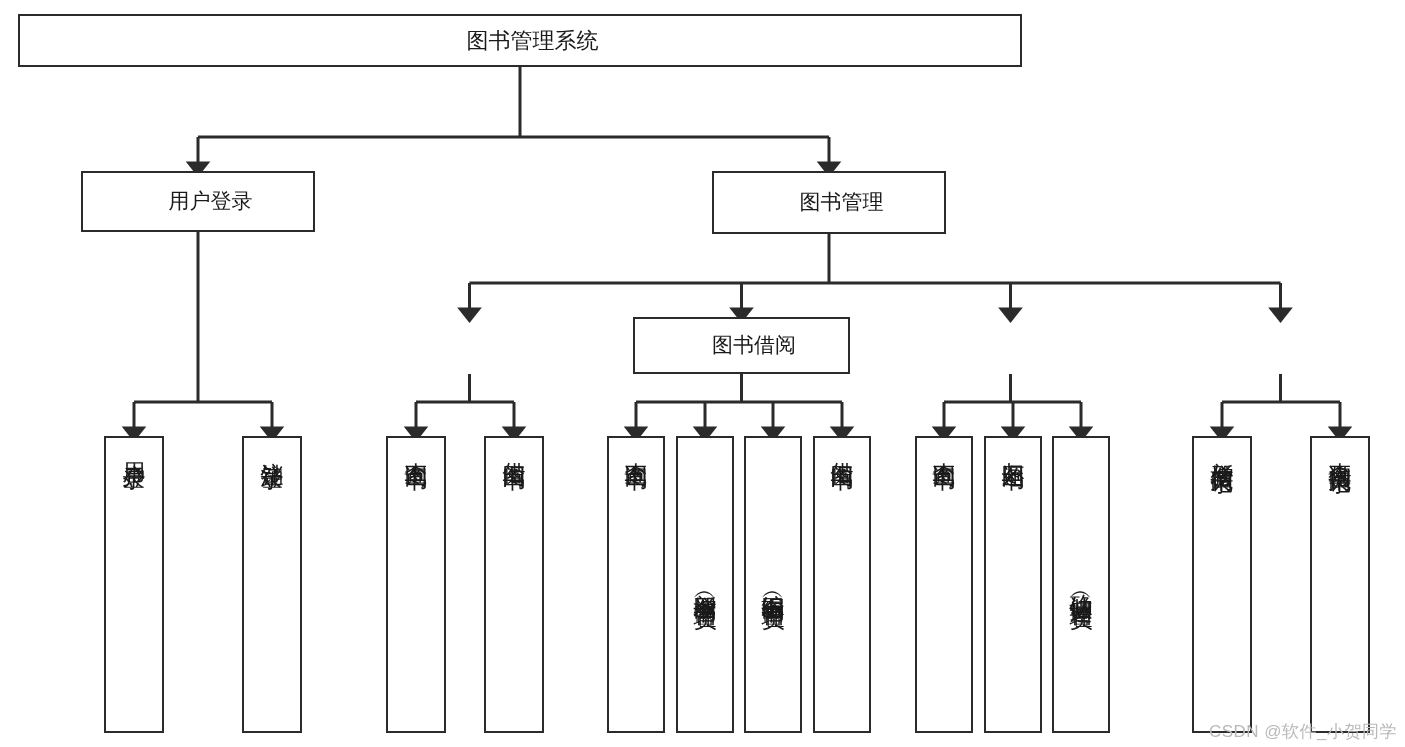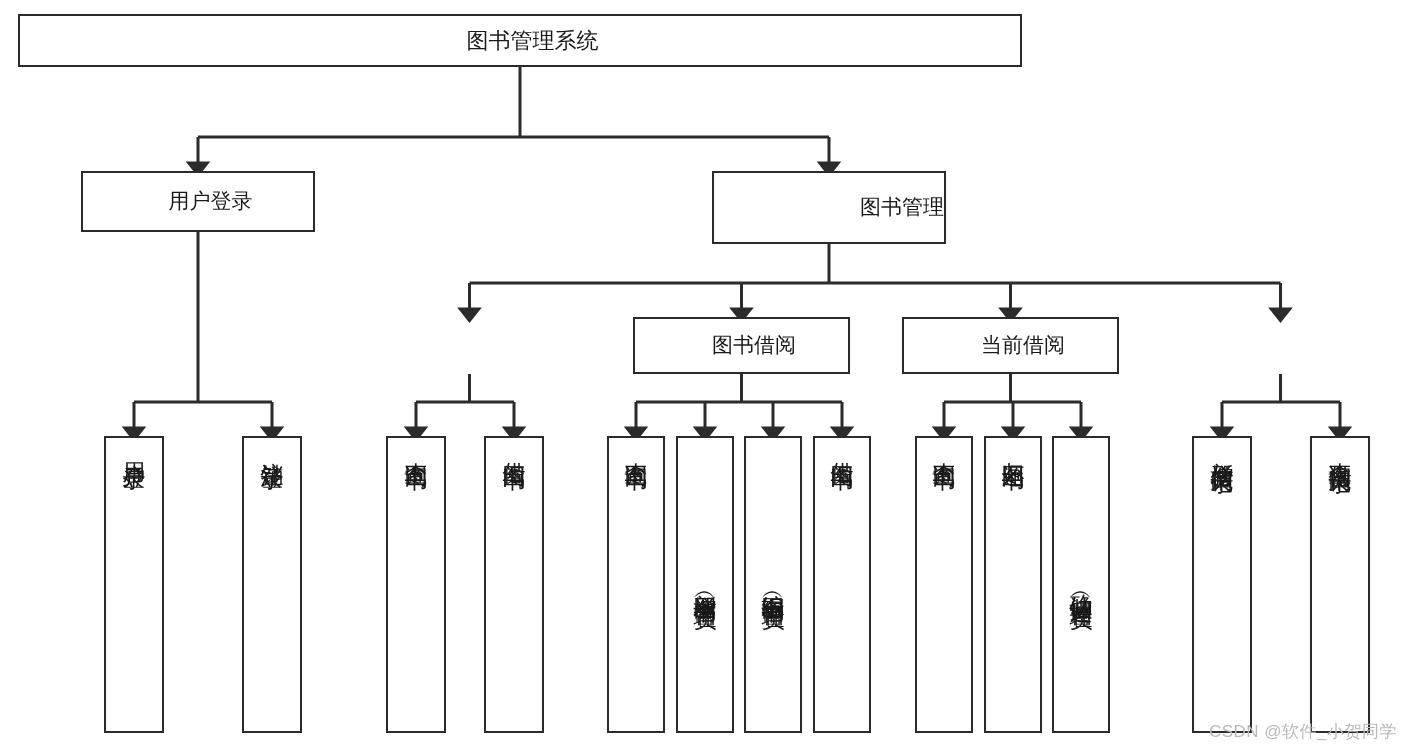--- a/index.html
+++ b/index.html
@@ -117,29 +117,26 @@
       </g>
   </svg>
 
   <div class="node root" style="left:18px; top:14px; width:1004px; height:53px;">
     <span>图书管理系统</span>
   </div>
 
   <div class="node h" style="left:81px; top:171px; width:234px; height:61px;">
     <span>用户登录</span>
   </div>
-  <div class="node h" style="left:712px; top:171px; width:234px; height:73px;justify-content:flex-end;">
+  <div class="node h" style="left:712px; top:171px; width:234px; height:63px;">
     <span>图书管理</span>
   </div>
 
   <div class="node h" style="left:633px; top:317px; width:217px; height:57px;justify-content:center;">
     <span>图书借阅</span>
-  </div>
-  <div class="node h" style="left:902px; top:317px; width:217px; height:57px;">
-    <span>当前借阅</span>
   </div>
 
   <div class="node v" style="left:104px; top:436px; width:60px; height:297px;">
     <span>用户登录</span>
   </div>
   <div class="node v" style="left:242px; top:436px; width:60px; height:297px;">
     <span>注销登录</span>
   </div>
   <div class="node v" style="left:386px; top:436px; width:60px; height:297px;">
     <span>查询图书</span>

